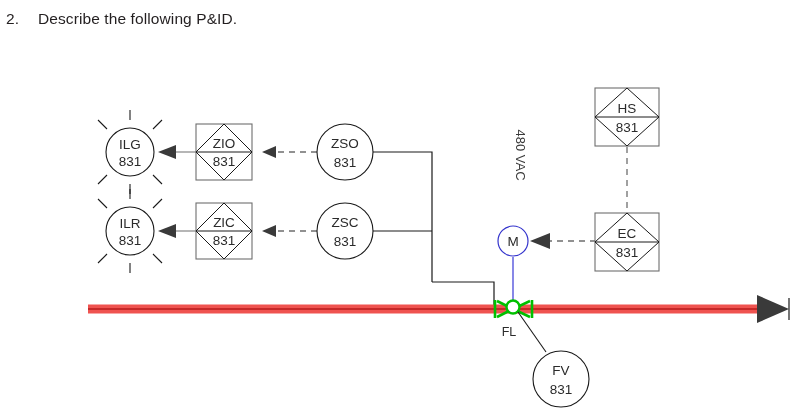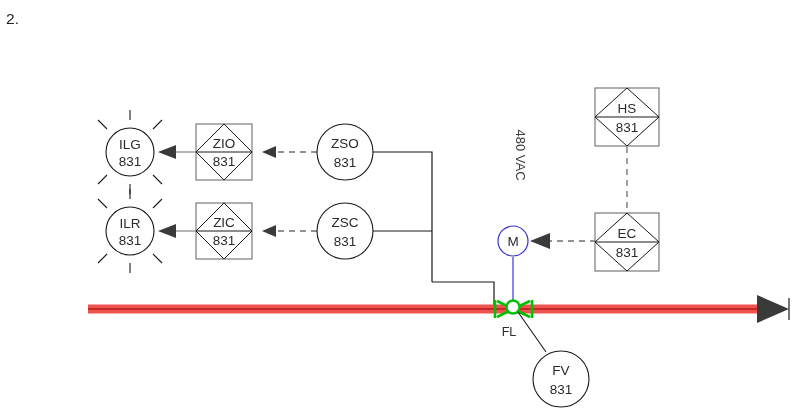--- a/index.html
+++ b/index.html
@@ -135,20 +135,21 @@
     stroke-width: 1.1;
     fill: none;
   }
 </style>
 </head>
 <body>
 
 <div id="page">
 
   <div class="q-number">2.</div>
+  <div class="q-text">Describe the following P&amp;ID.</div>
 
   <svg id="diagram" viewBox="0 0 794 415" xmlns="http://www.w3.org/2000/svg">
 
     <g>
       <path class="solid-line" d="M 373 152 L 432 152 L 432 282"></path>
     </g>
 
     <g>
       <path class="solid-line" d="M 373 231 L 432 231"></path>
     </g>

